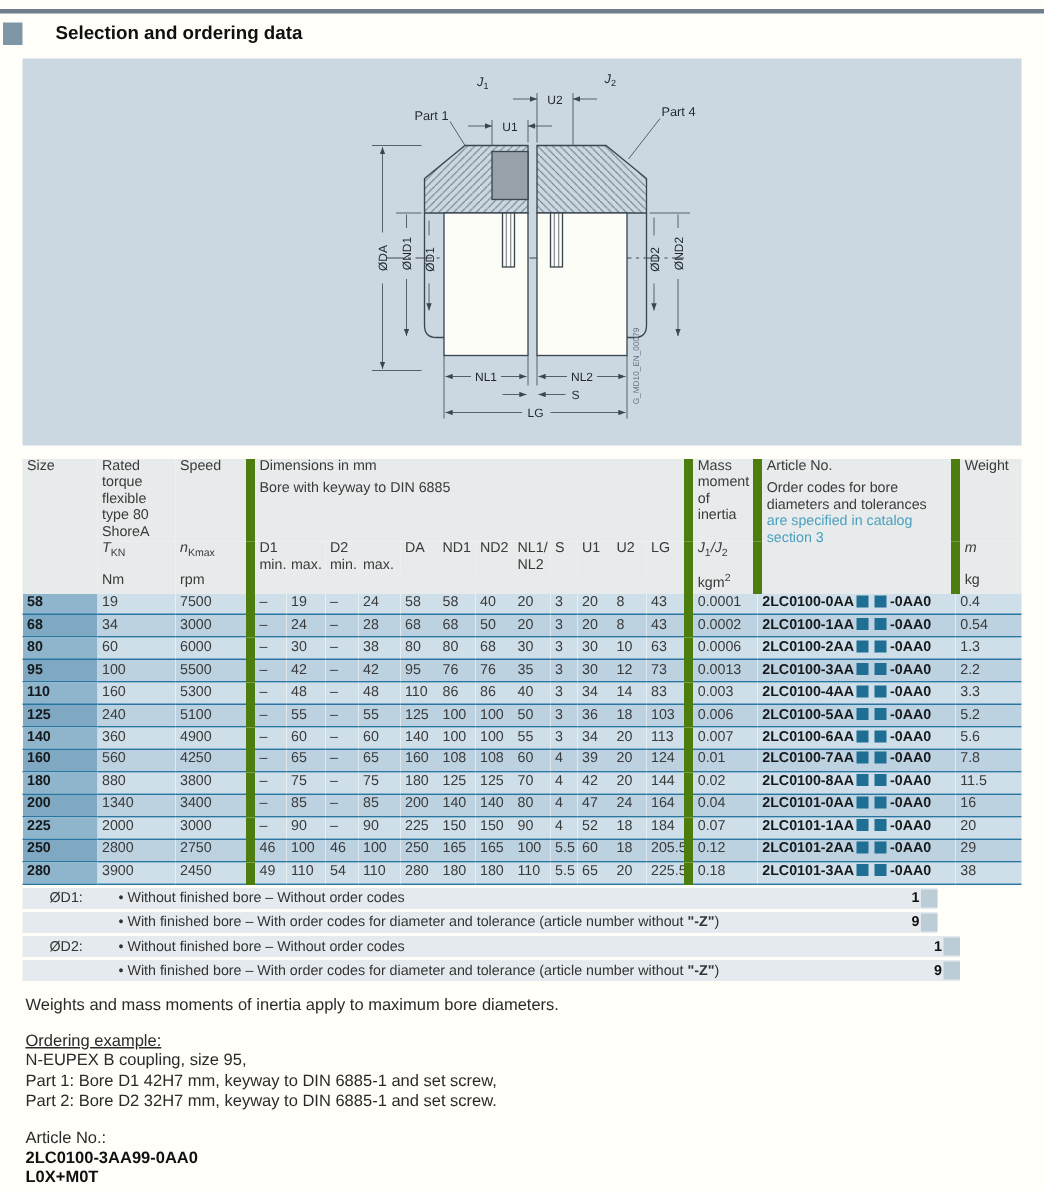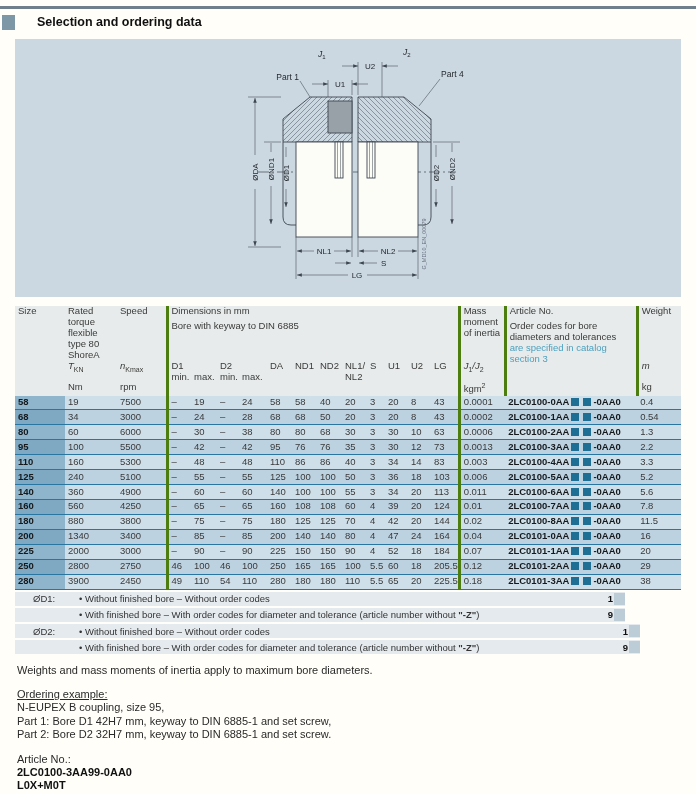--- a/index.html
+++ b/index.html
@@ -16,21 +16,21 @@
   table.main th{font-weight:normal;text-align:left;vertical-align:top;padding:0 3px;
                 background:#e8ebeb;line-height:1.15;}
   table.main td{padding:1.5px 3px;border-bottom:1.5px solid #2a76a3;line-height:1.15;
                 vertical-align:top;overflow:hidden;white-space:nowrap;}
   .r-odd td{background:#cfdfe9;}
   .r-even td{background:#bdd2e1;}
   .r-odd .c-size-d{background:#8fb5cc;}
   .r-even .c-size-d{background:#7fa9c3;}
   .c-size-d{font-weight:bold;color:#15191c;}
   .c-article{font-weight:bold;color:#15191c;}
-  .bl{border-left:3px solid #4d7c0f;}
+  .bl{border-left:6px solid #4d7c0f;}
   th.article-h{background:#c5d5df;}
   .hgap{height:4px;}
   sub.sm{font-size:7px;}
   sup.sm{font-size:7px;}
   .it{font-style:italic;}
   .link-teal{color:#4aa0bf;}
   .ph-sq{display:inline-block;width:8px;height:8px;background:#1f6e94;margin:0 2px;
          vertical-align:-1px;}
   .unit-row th{padding-bottom:3px;}
 
@@ -355,21 +355,21 @@
           <td>–</td>
           <td>60</td>
           <td>140</td>
           <td>100</td>
           <td>100</td>
           <td>55</td>
           <td>3</td>
           <td>34</td>
           <td>20</td>
           <td>113</td>
-          <td class="bl">0.011</td>
+          <td class="bl">0.007</td>
           <td class="c-article"><span>2LC0100-6AA</span><span class="ph-sq"></span><span class="ph-sq"></span><span>-0AA0</span></td>
           <td>5.6</td>
         </tr>
         <tr class="r-even">
           <td class="c-size-d">160</td>
           <td>560</td>
           <td>4250</td>
           <td class="bl">–</td>
           <td>65</td>
           <td>–</td>

